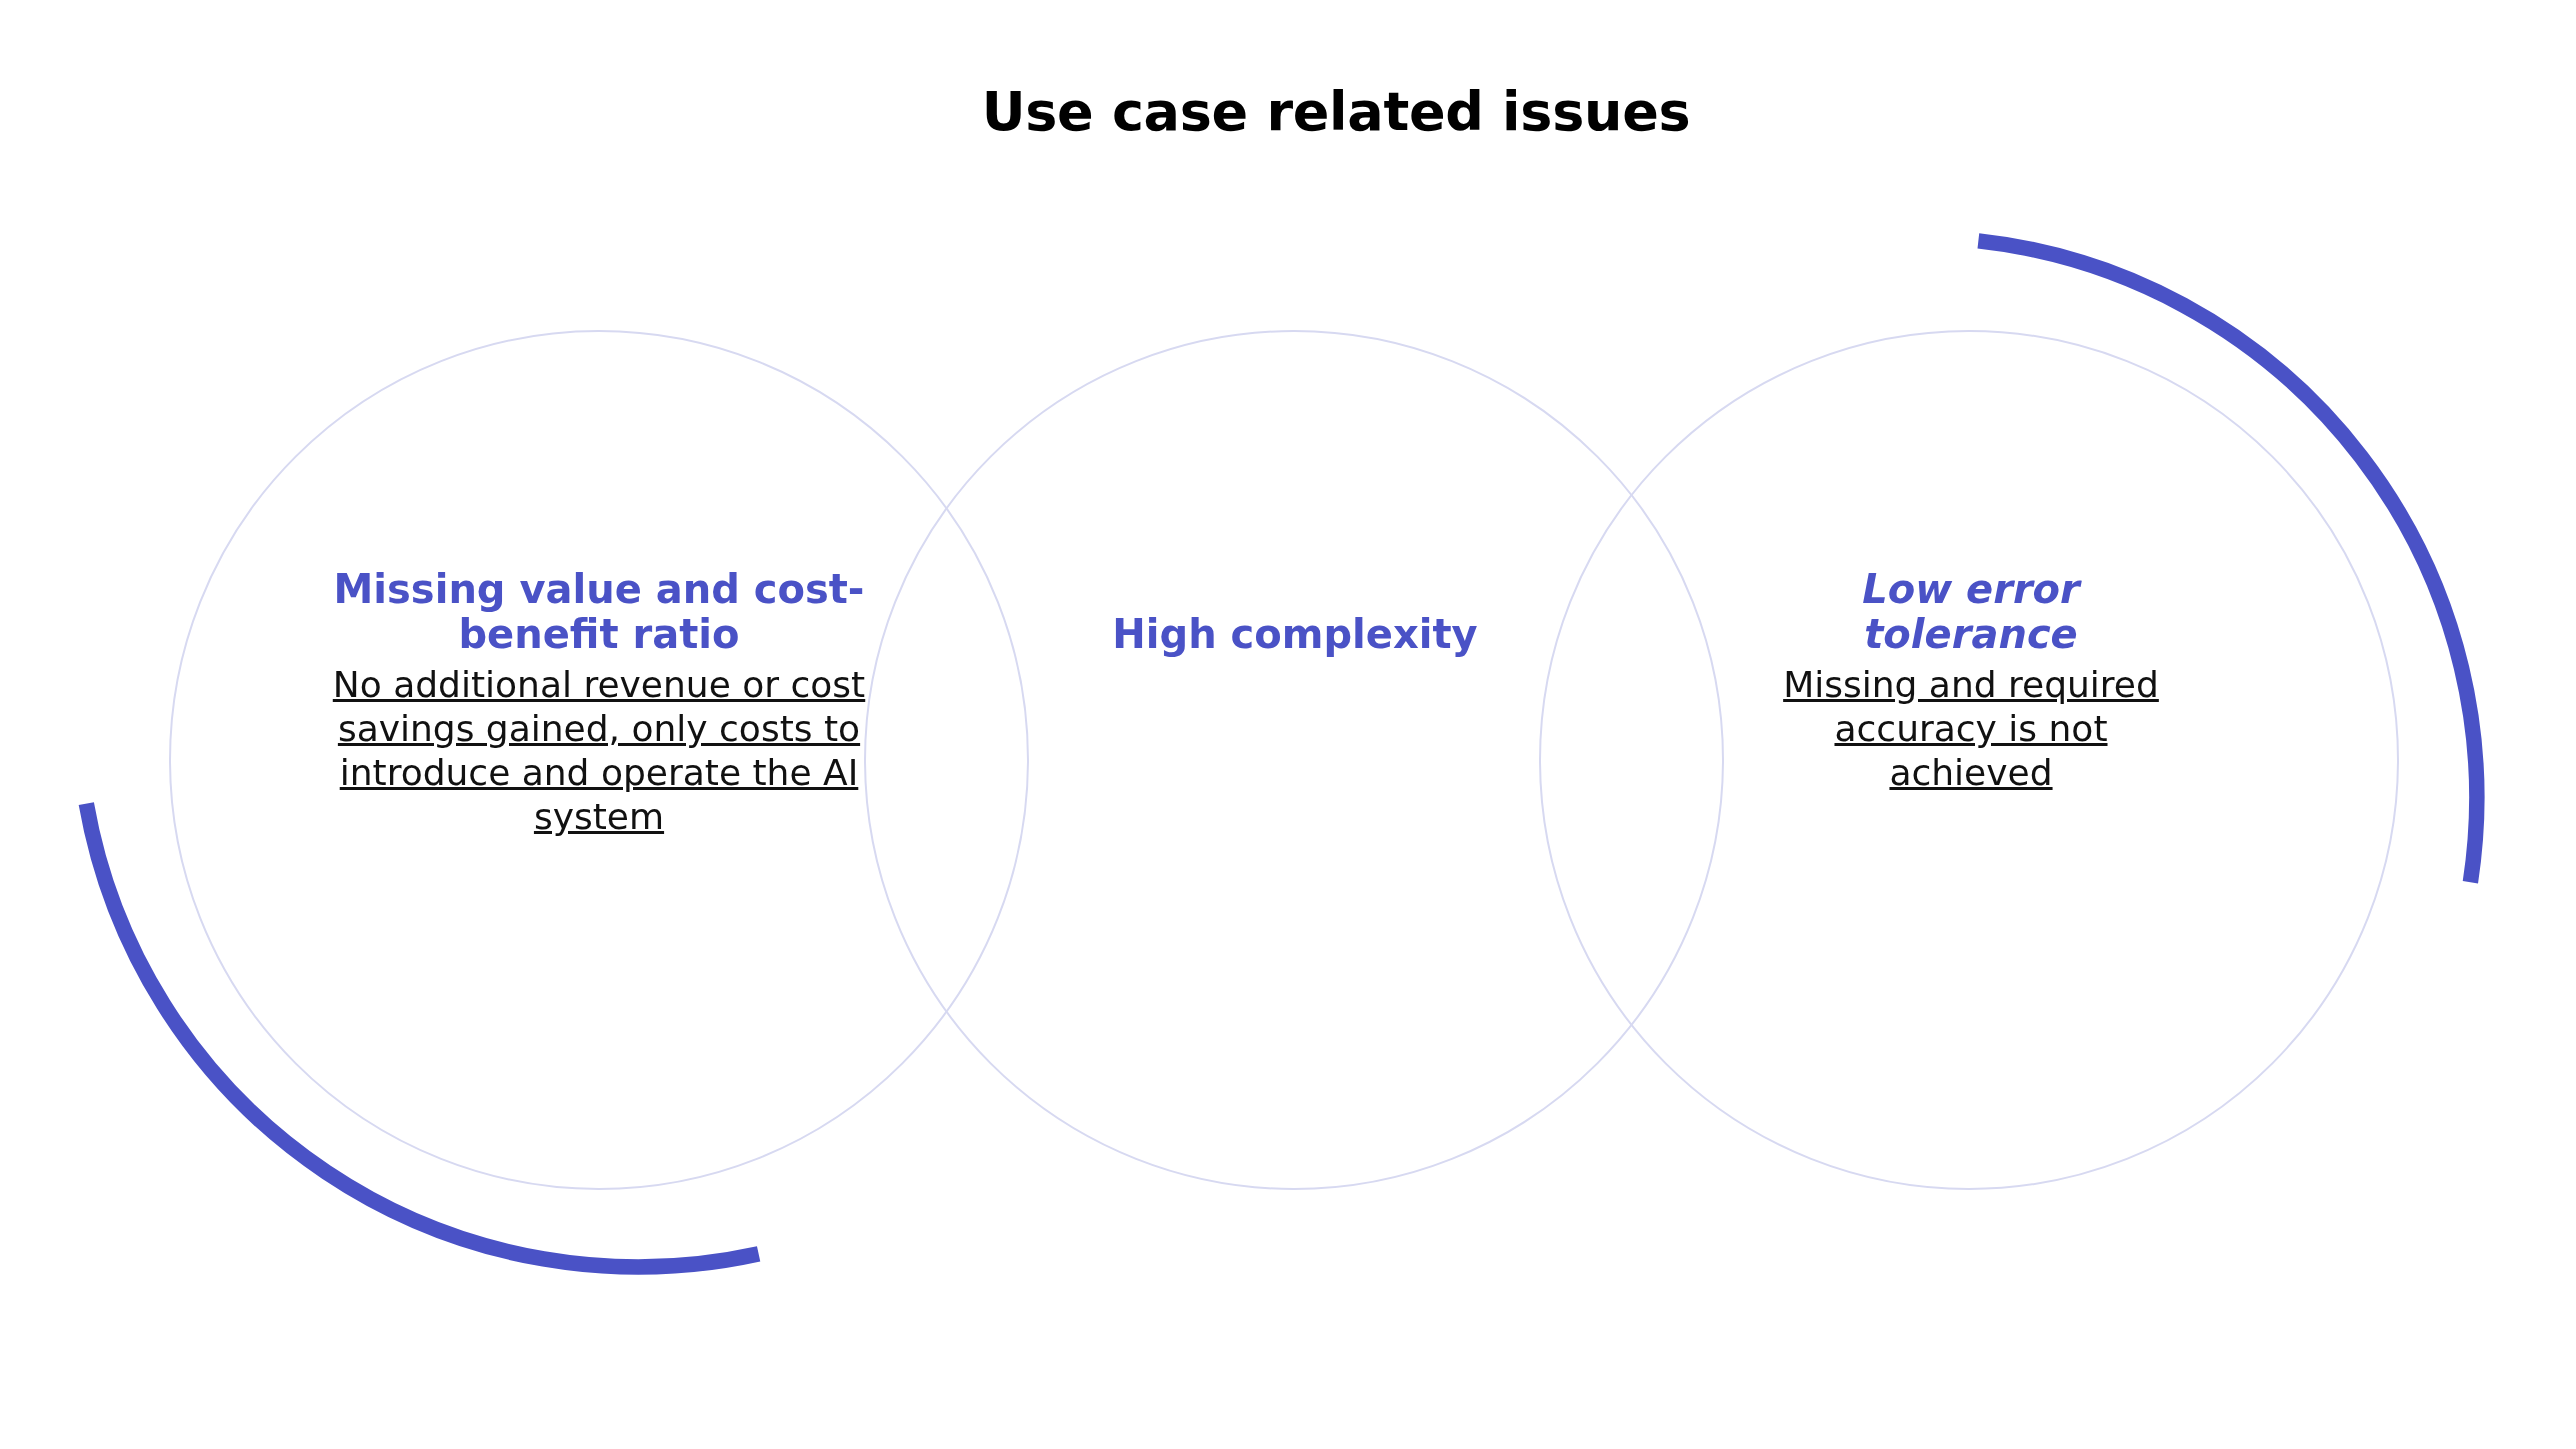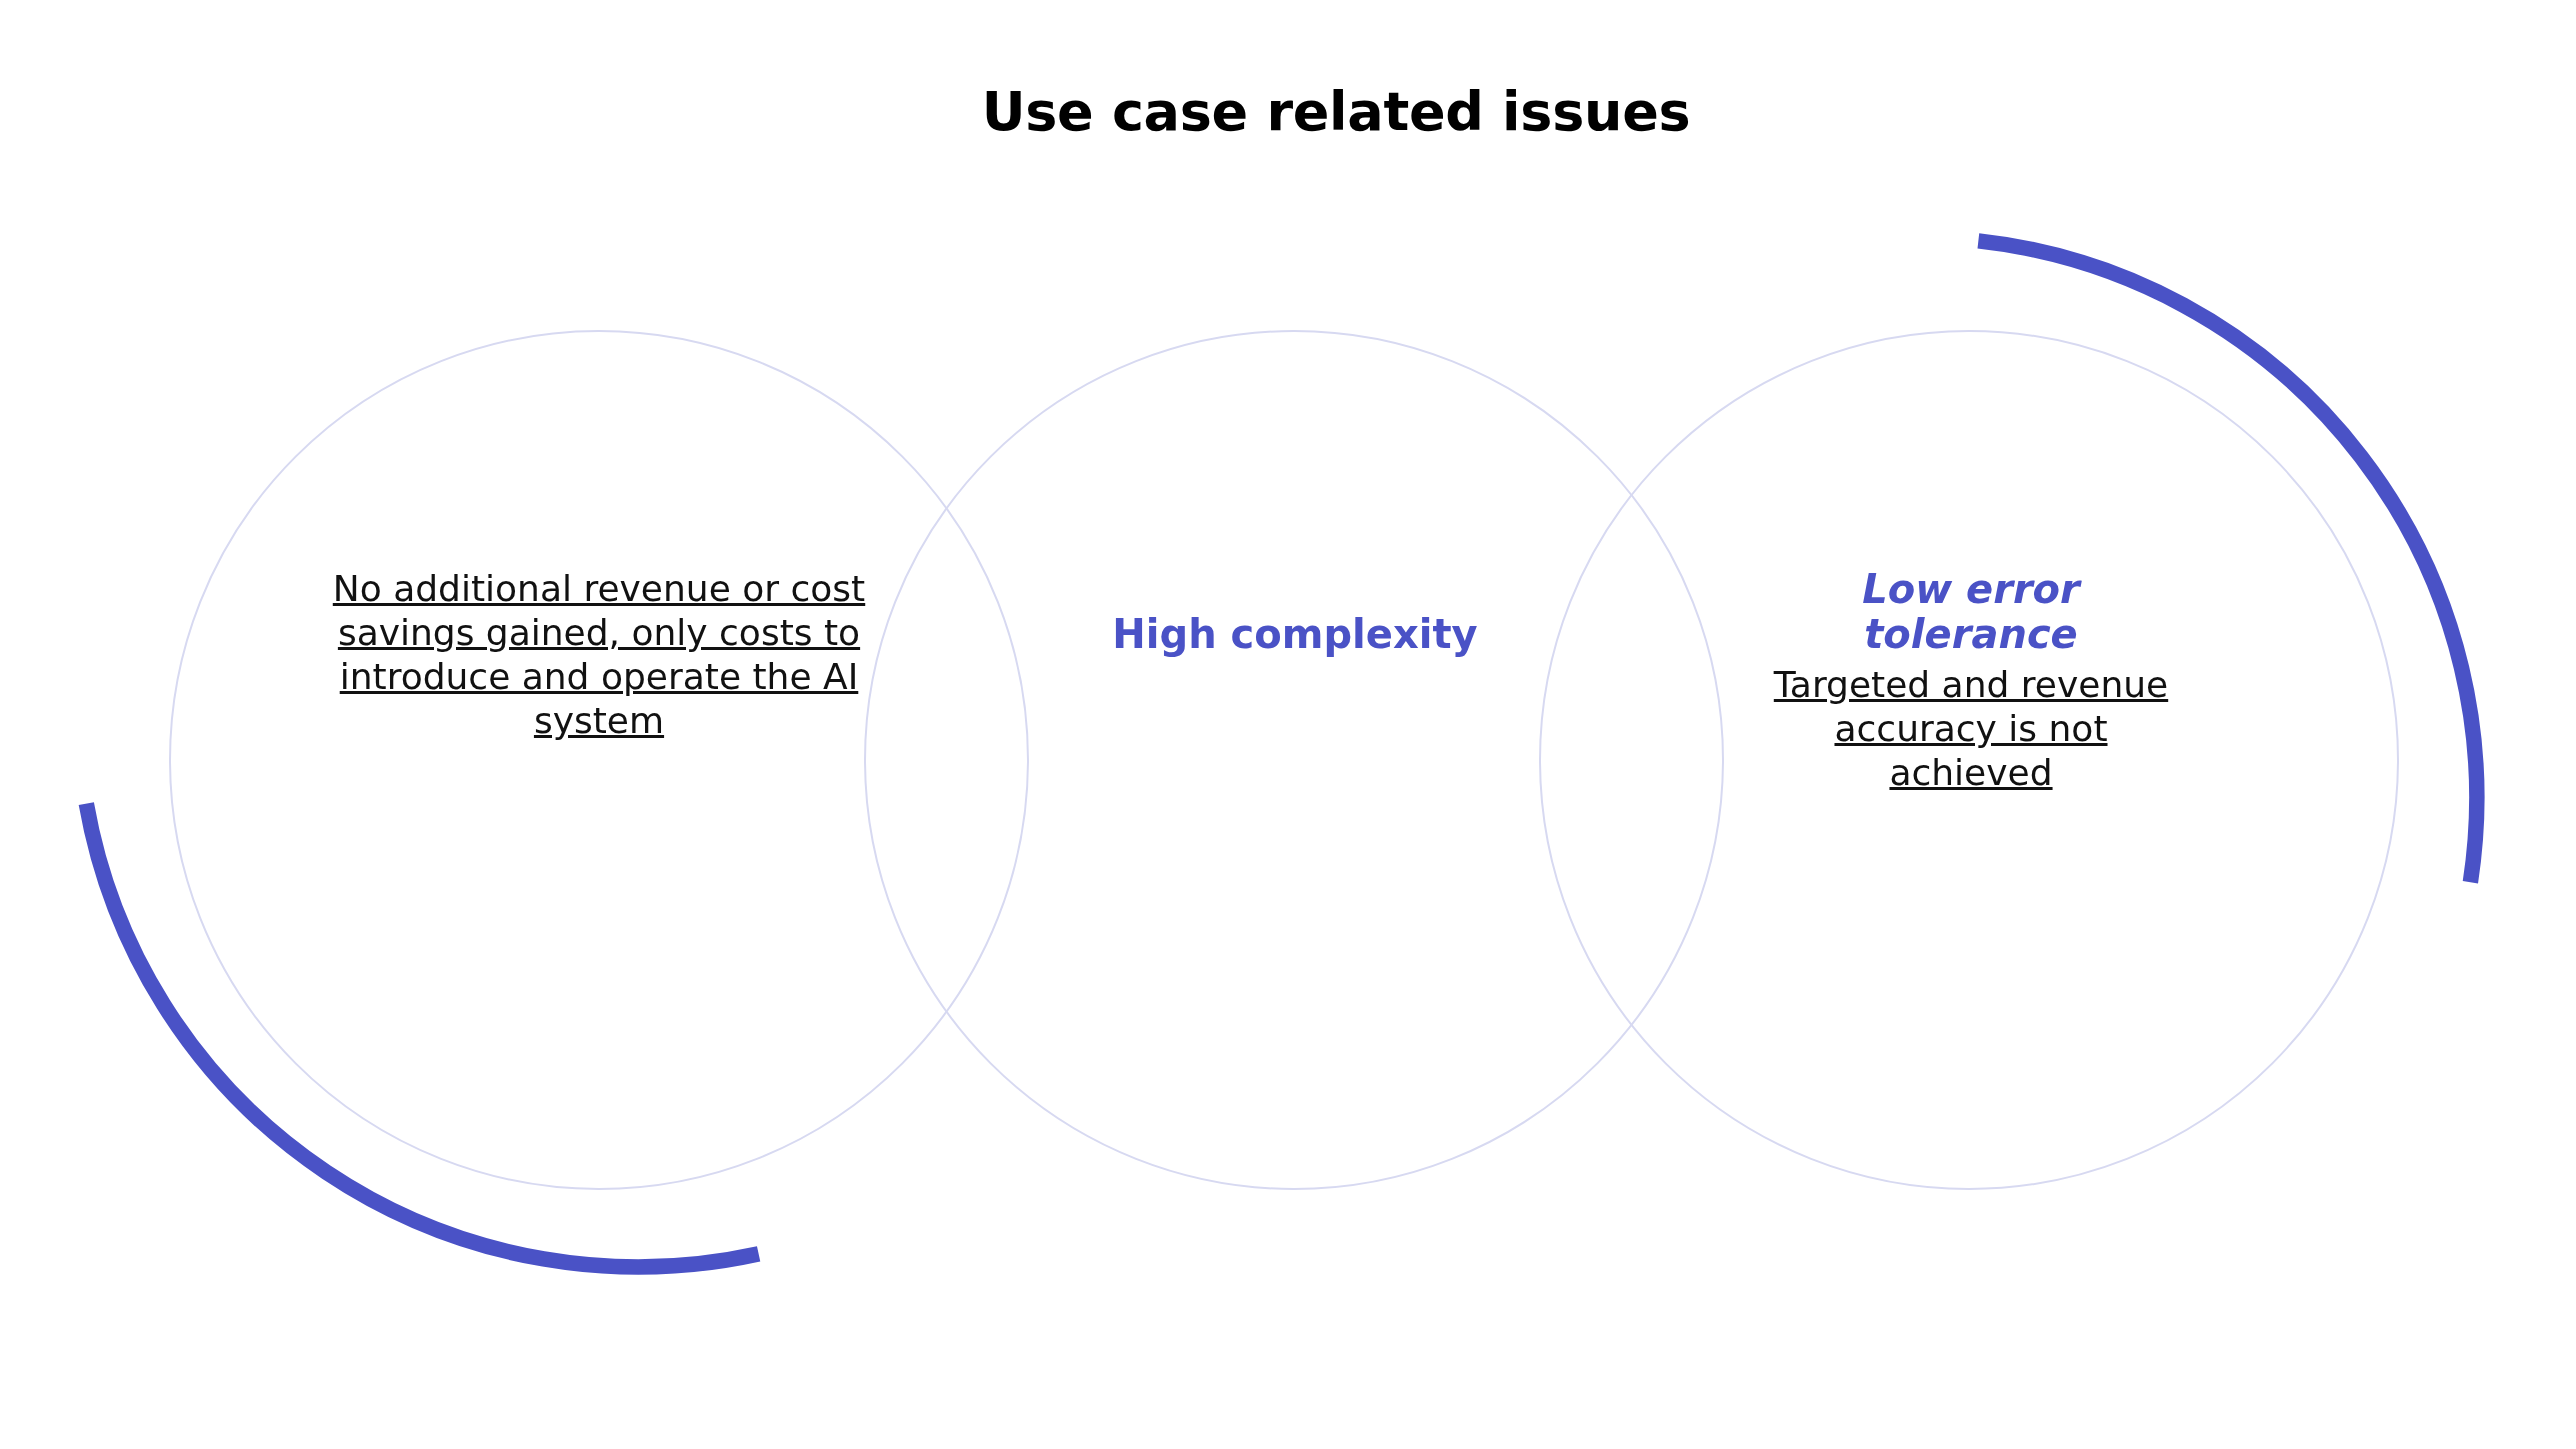--- a/index.html
+++ b/index.html
@@ -126,26 +126,27 @@
 
   <div class="title">Use case related issues</div>
 
   <div class="circles">
     <div class="circle c1"></div>
     <div class="circle c2"></div>
     <div class="circle c3"></div>
   </div>
 
   <div class="node n1">
+    <p class="node-heading">Missing value and cost-benefit ratio</p>
     <p class="node-body">No additional revenue or cost savings gained, only costs to introduce and operate the AI system</p>
   </div>
 
   <div class="node n2">
     <p class="node-heading">High complexity</p>
   </div>
 
   <div class="node n3">
     <p class="node-heading">Low error tolerance</p>
-    <p class="node-body">Targeted and revenue accuracy is not achieved</p>
+    <p class="node-body">Missing and required accuracy is not achieved</p>
   </div>
 
 </div>
 
 
 </body></html>

